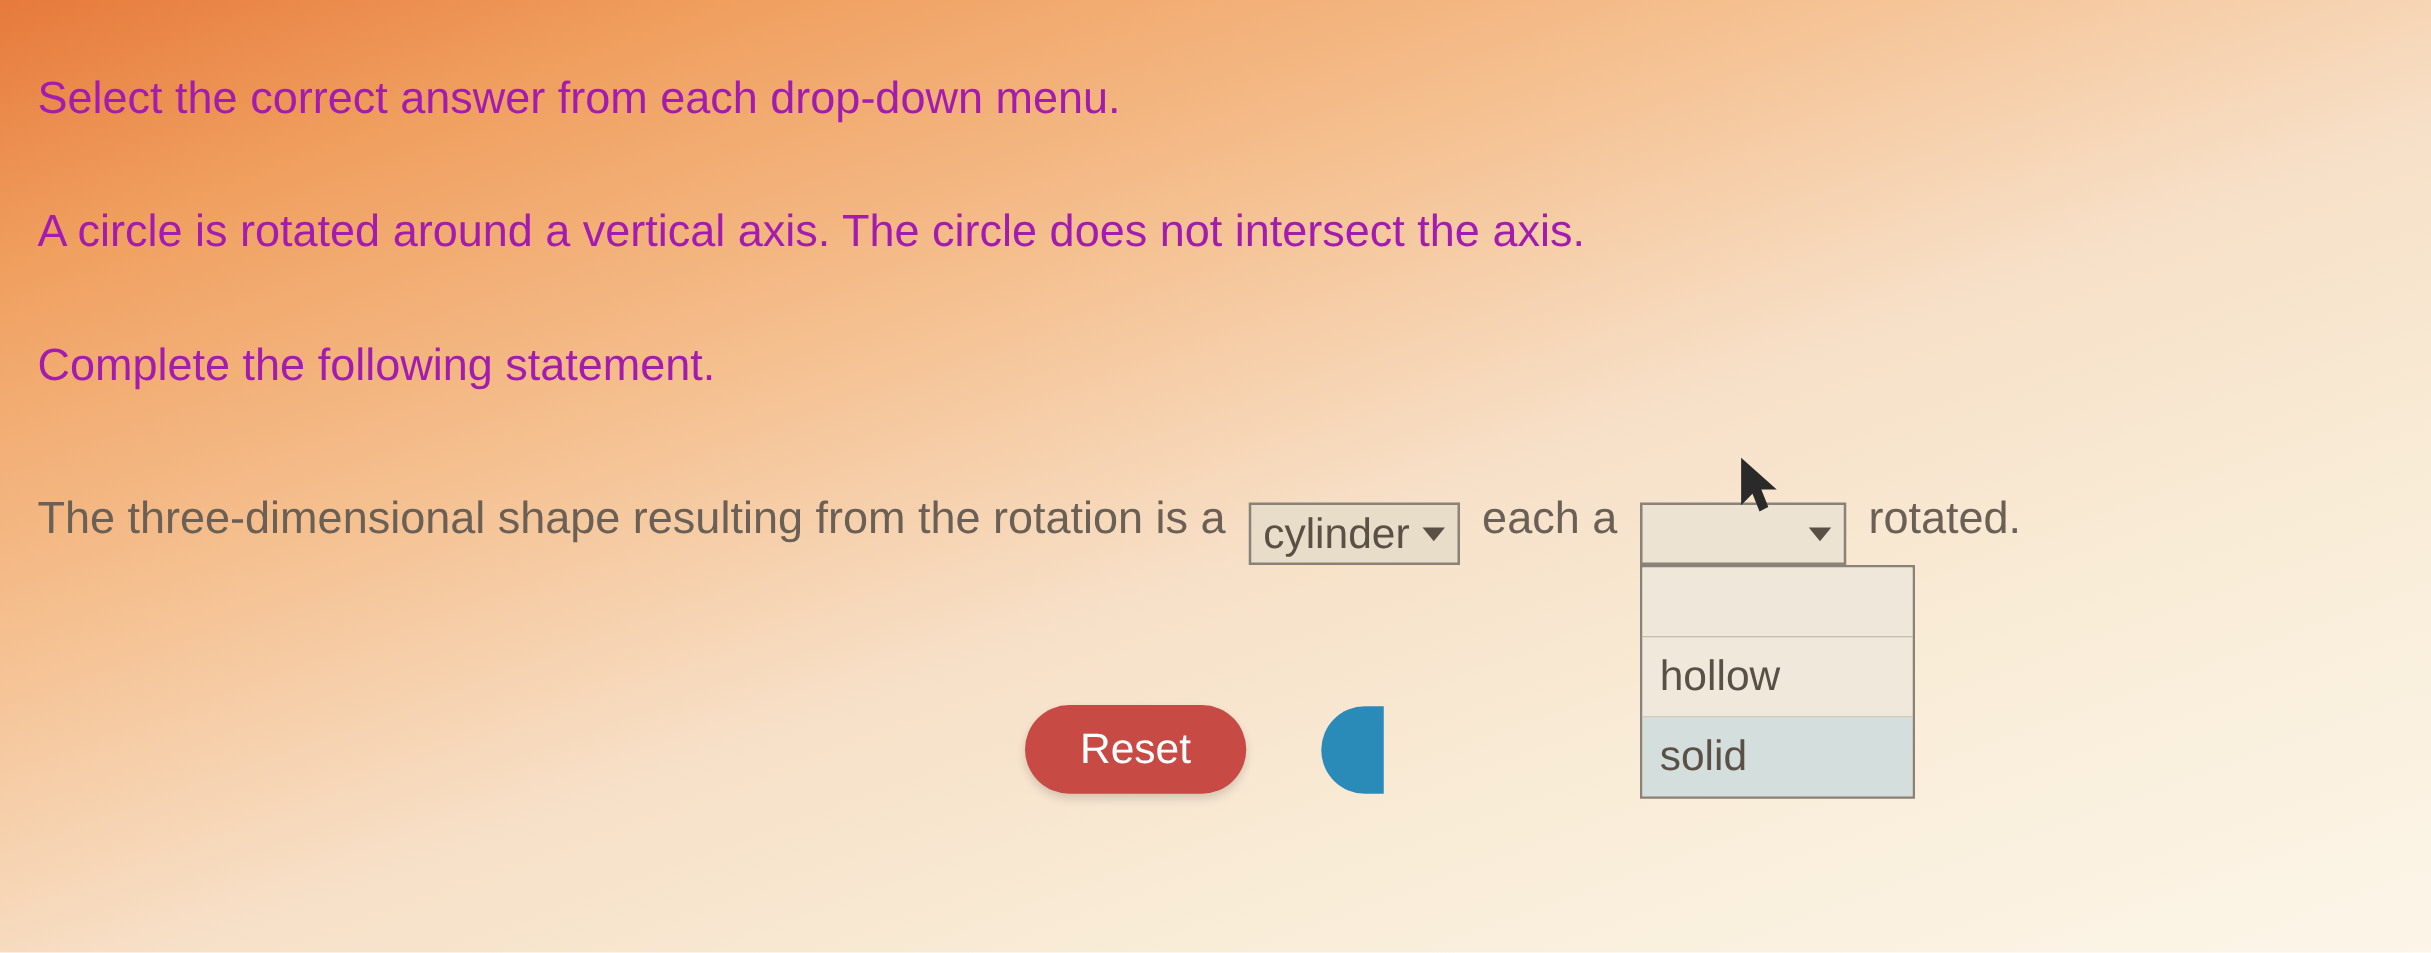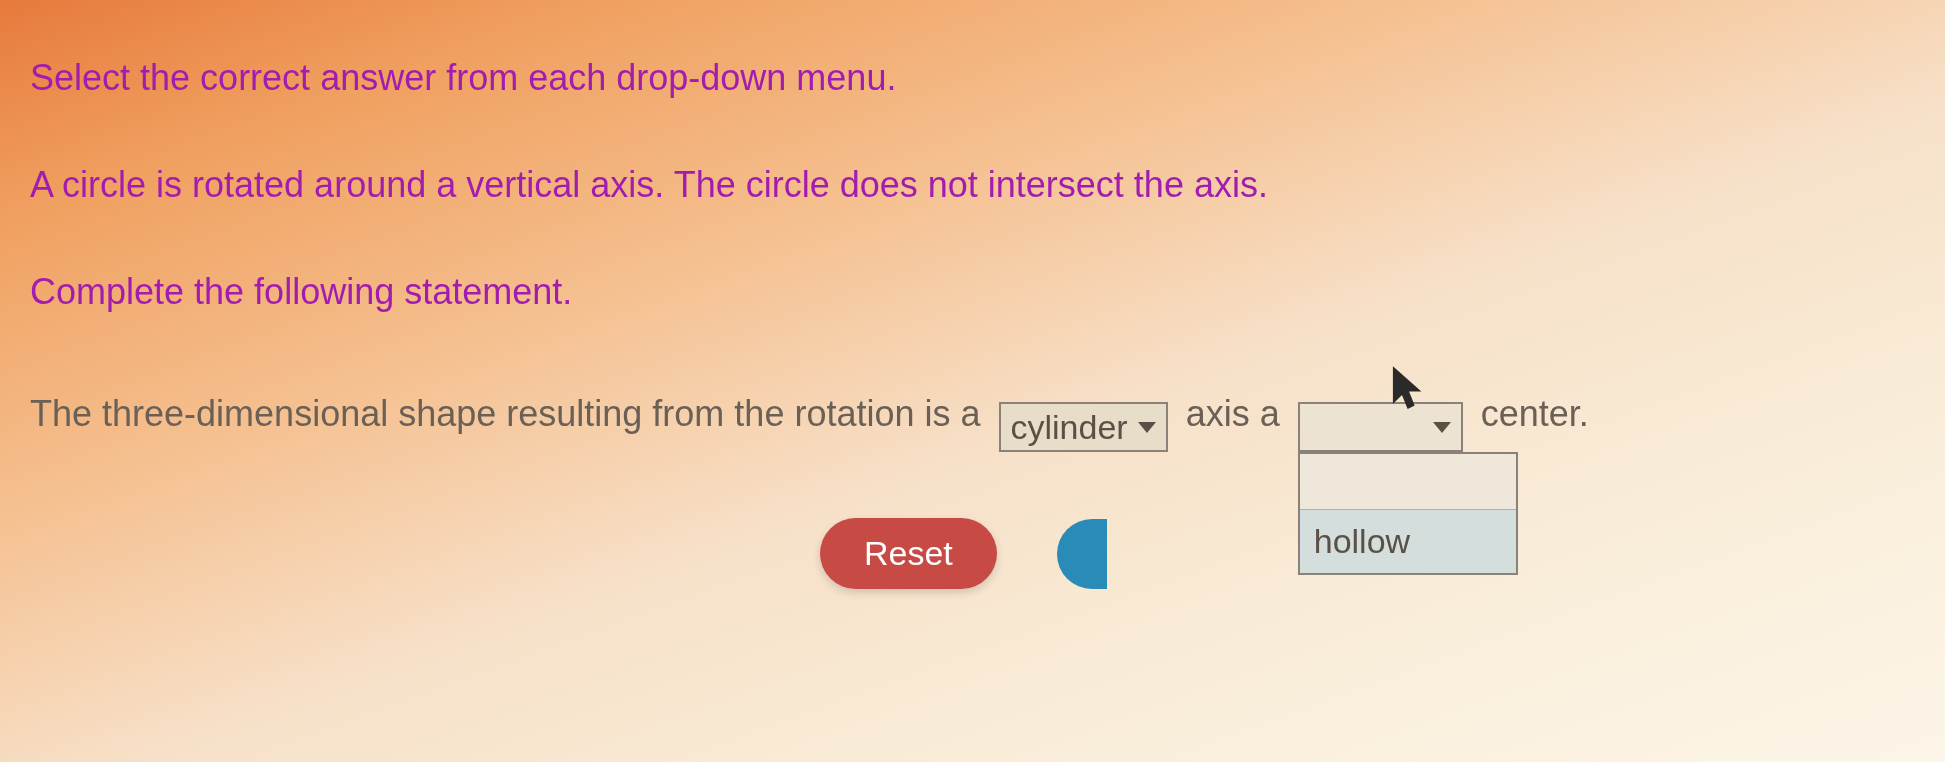--- a/index.html
+++ b/index.html
@@ -83,21 +83,21 @@
       background: #efe8db;
       cursor: pointer;
     }
     .dropdown-list-item:last-child {
       border-bottom: none;
       background: #d4dedc;
     }
     .button-row {
       position: absolute;
       left: 820px;
-      top: 518px;
+      top: 564px;
       display: flex;
       align-items: center;
       gap: 60px;
     }
     .btn-reset {
       background: #c74a45;
       color: #fff;
       font-size: 34px;
       padding: 16px 44px;
       border-radius: 40px;
@@ -133,33 +133,34 @@
 <div class="line">Complete the following statement.</div>
 
 <div class="statement-row">
   <span>The three-dimensional shape resulting from the rotation is a</span>
 
   <span class="dropdown">
     <span>cylinder</span>
     <span class="chev"></span>
   </span>
 
-  <span>axis a</span>
+  <span>each a</span>
 
   <span class="dropdown dropdown-empty">
     <span></span>
     <span class="chev"></span>
 
     <div class="dropdown-list">
       <div class="dropdown-list-blank"></div>
       <div class="dropdown-list-item">hollow</div>
+      <div class="dropdown-list-item">solid</div>
     </div>
   </span>
 
-  <span>center.</span>
+  <span>rotated.</span>
 </div>
 
 <div class="button-row">
   <button class="btn-reset">Reset</button>
   <button class="btn-next-partial"></button>
 </div>
 
 <svg class="cursor-arrow" viewBox="0 0 24 32">
   <path d="M 2 2 L 2 26 L 8 20 L 12 30 L 16 28 L 12 18 L 20 18 Z" fill="#2a2a2a" stroke="#2a2a2a" stroke-width="1"></path>
 </svg>

